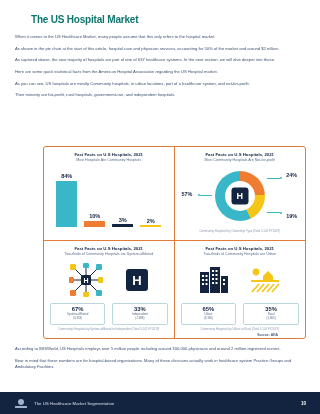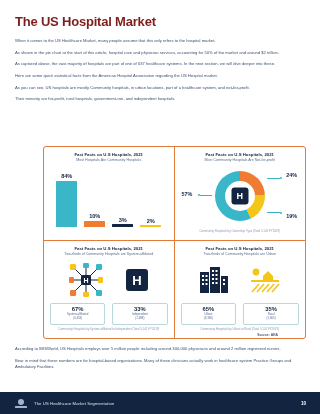--- a/index.html
+++ b/index.html
@@ -16,22 +16,22 @@
   .dots { position:absolute; pointer-events:none; opacity:.5;
     background-image:radial-gradient(#c9d3e0 0.6px, transparent 0.7px);
     background-size:4px 4px; }
   .dots.tr { right:0; top:4px; width:86px; height:46px; }
   .dots.br { right:0; bottom:30px; width:74px; height:72px; }
   .dots.bl { left:0; bottom:30px; width:30px; height:46px; }
 
   .page { position:absolute; inset:0; padding:14px 15px 0 15px; }
 
   .page-title {
-    font-size:13px; font-weight:bold; letter-spacing:-.2px;
-    color:#7f1d1d; margin-bottom:9px;
+    font-size:10px; font-weight:bold; letter-spacing:-.2px;
+    color:#0f766e; margin-bottom:9px;margin-left:16px;
   }
 
   p.body-text {
     font-size:4.15px; line-height:1.55; color:#3c5070;
     margin-bottom:5.2px; max-width:290px;
   }
 
   
   .info {
     border:1.2px solid #e07b39; border-radius:3px;

